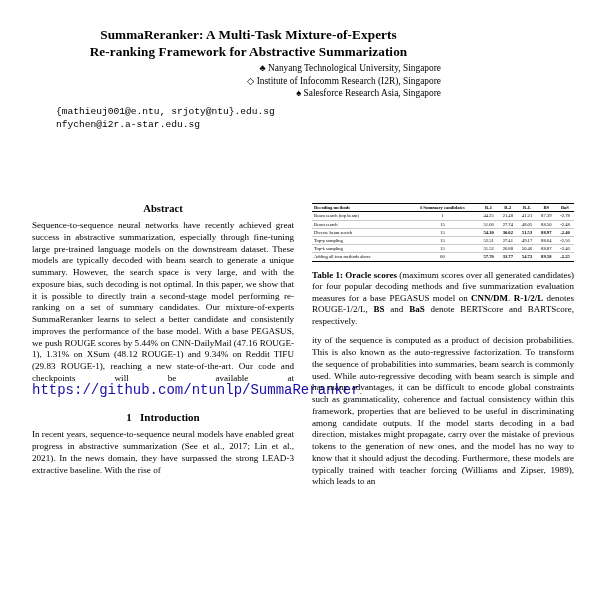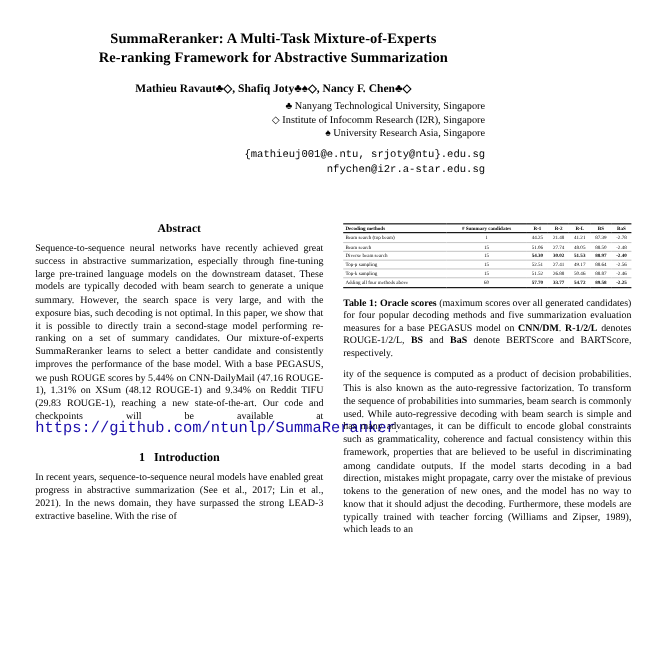--- a/index.html
+++ b/index.html
@@ -38,21 +38,21 @@
     font-weight: bold;
     line-height: 14px;
   }
   .affils {
     text-align: right;
     margin-top: 2px;
     font-size: 9.4px;
     line-height: 12.6px;
   }
   .emails {
-    text-align: right;
+    text-align: left;
     margin-top: 5px;
     font-family: "Liberation Mono", monospace;
     font-size: 9.6px;
     line-height: 13.5px;
   }
   .columns {
     position: absolute;
     top: 203px;
     left: 10px;
     width: 600px;
@@ -134,25 +134,24 @@
 </head>
 <body>
 
 <div class="page">
 
   <div class="title-block">
     <div class="paper-title">
       <span>SummaReranker: A Multi-Task Mixture-of-Experts</span><br>
       <span>Re-ranking Framework for Abstractive Summarization</span>
     </div>
-    <div class="authors">Mathieu Ravaut♣◇, Shafiq Joty♣♠◇, Nancy F. Chen♣◇</div>
     <div class="affils">
       <div>♣ Nanyang Technological University, Singapore</div>
       <div>◇ Institute of Infocomm Research (I2R), Singapore</div>
-      <div>♠ University Research Asia, Singapore</div>
+      <div>♠ Salesforce Research Asia, Singapore</div>
     </div>
     <div class="emails">
       <div>{mathieuj001@e.ntu, srjoty@ntu}.edu.sg</div>
       <div>nfychen@i2r.a-star.edu.sg</div>
     </div>
   </div>
 
   <div class="columns">
 
     <div class="col">

